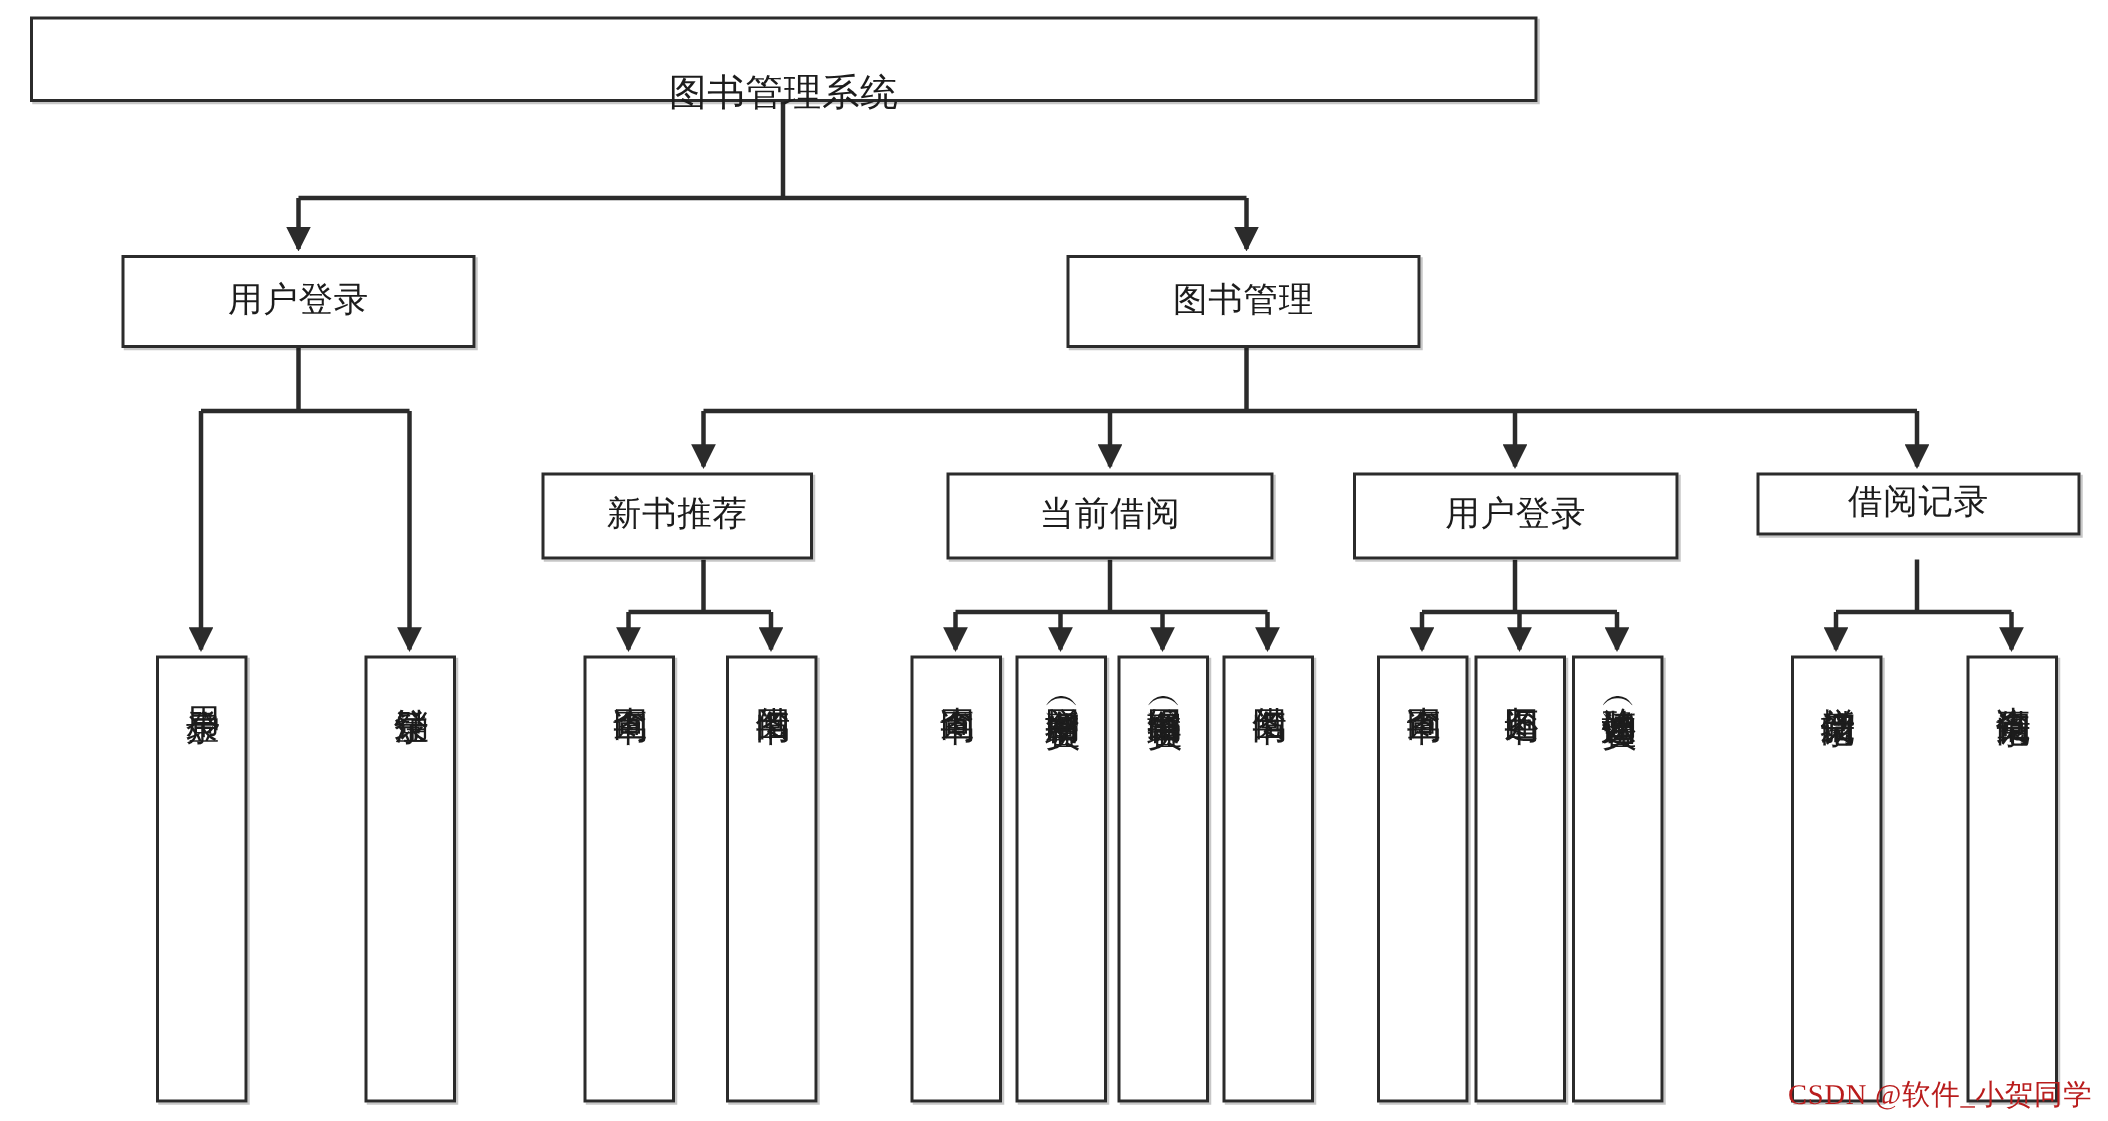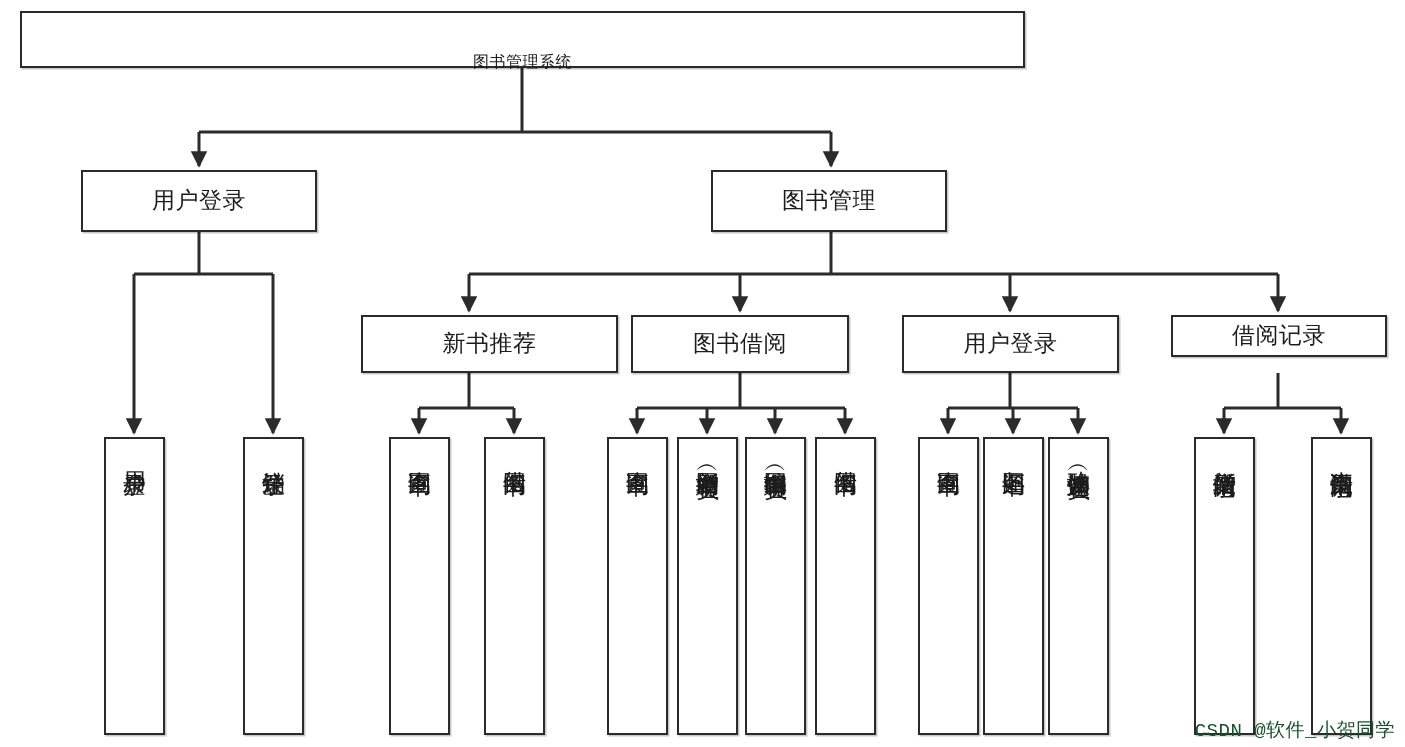--- a/index.html
+++ b/index.html
@@ -39,43 +39,43 @@
     display: block;
     text-align: center;
     line-height: 1.18;
     letter-spacing: 0.5px;
   }
   
   .node.h .label {
     writing-mode: horizontal-tb;
     font-size: 23px;
   }
-  .node.root .label { font-size: 16px; margin-top: 45px; }
+  .node.root .label { font-size: 25px; margin-top: 45px; }
   
   .node.v {
     align-items: flex-start;
     padding-top: 14px;
   }
   .node.v .label {
     writing-mode: vertical-rl;
     text-orientation: upright;
     font-size: 23px;
     line-height: 1.08;
     letter-spacing: 1px;
     white-space: nowrap;
   }
   .watermark {
     position: absolute;
     right: 10px;
     bottom: 4px;
     font-size: 19px;
-    color: #14532d;
+    color: #b91c1c;
     letter-spacing: 0.5px;
     white-space: nowrap;
-    font-family: Liberation Mono, monospace;
+    font-family: Liberation Serif, serif;
     text-align: center;
   }
 </style>
 </head>
 <body>
 
 <div id="canvas">
 
   <svg class="wires" viewBox="0 0 1405 747" xmlns="http://www.w3.org/2000/svg">
     <defs>
@@ -131,25 +131,25 @@
     <span class="label">图书管理系统</span>
   </div>
 
   <div class="node h" style="left:81px; top:170px; width:236px; height:62px;">
     <span class="label">用户登录</span>
   </div>
   <div class="node h" style="left:711px; top:170px; width:236px; height:62px;">
     <span class="label">图书管理</span>
   </div>
 
-  <div class="node h" style="left:361px; top:315px; width:257px; height:58px;">
+  <div class="node h" style="left:361px; top:315px; width:181px; height:58px;">
     <span class="label">新书推荐</span>
   </div>
   <div class="node h" style="left:631px; top:315px; width:218px; height:58px;">
-    <span class="label">图书借阅</span>
+    <span class="label">当前借阅</span>
   </div>
   <div class="node h" style="left:902px; top:315px; width:217px; height:58px;">
     <span class="label">用户登录</span>
   </div>
   <div class="node h" style="left:1171px; top:315px; width:216px; height:42px;">
     <span class="label">借阅记录</span>
   </div>
 
   <div class="node v" style="left:104px; top:437px; width:61px; height:298px;">
     <span class="label">用户登录</span>

